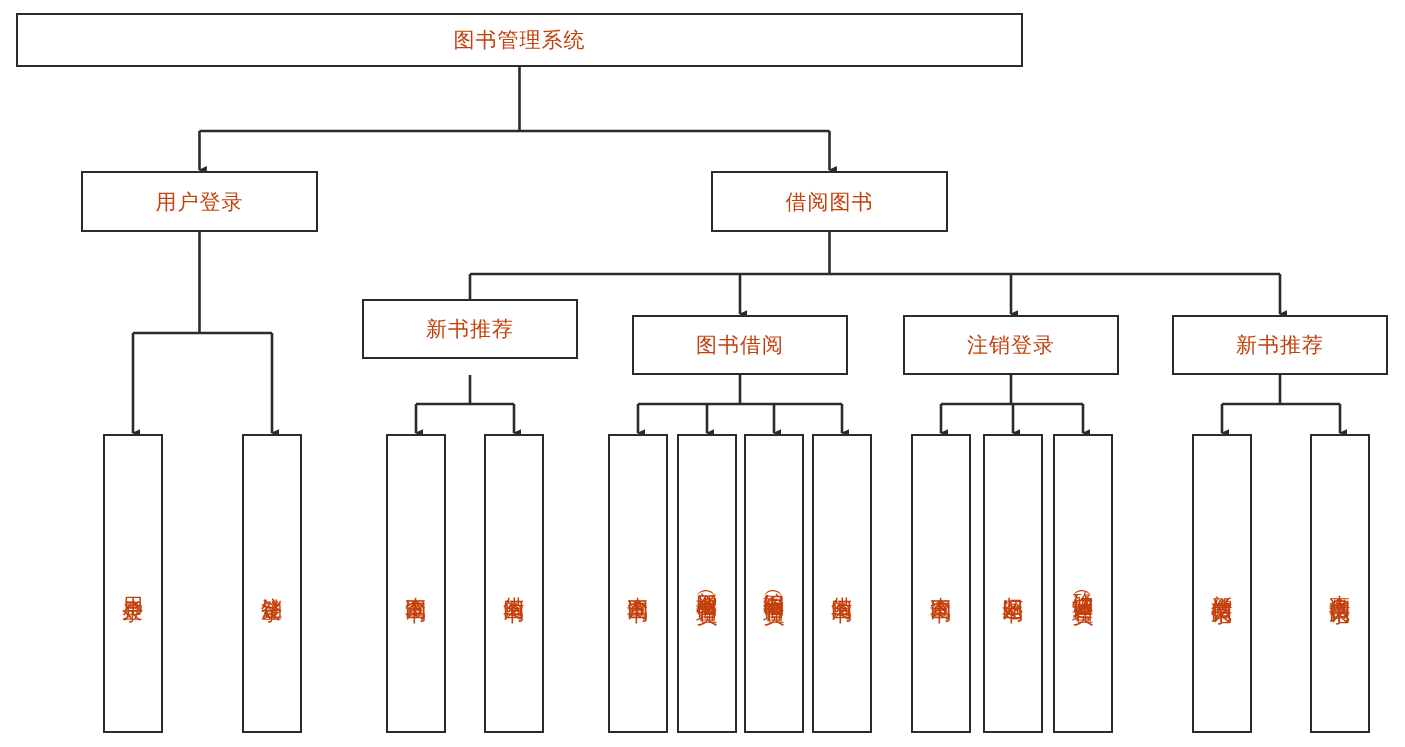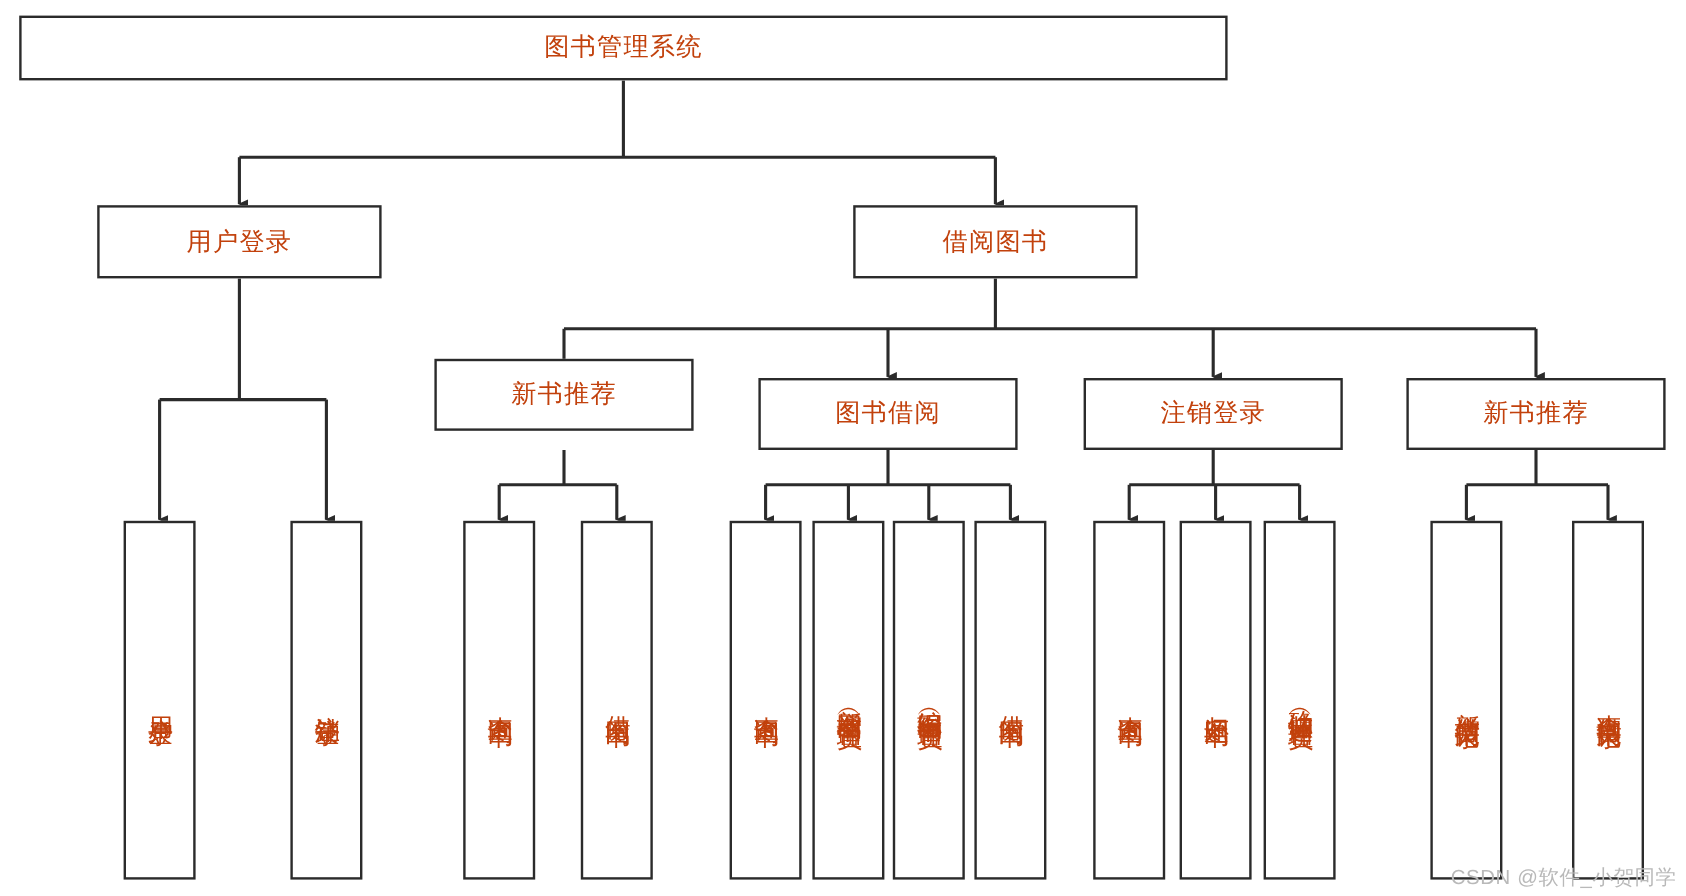--- a/index.html
+++ b/index.html
@@ -173,14 +173,13 @@
         <span class="vlabel">确认归还（管理员）</span>
       </div>
       <div class="node vert" style="left: 1192px; top: 434px; width: 60px; height: 299px;">
         <span class="vlabel">新增借阅记录</span>
       </div>
       <div class="node vert" style="left: 1310px; top: 434px; width: 60px; height: 299px;">
         <span class="vlabel">查询借阅记录</span>
       </div>
     </div>
 
-  <div id="watermark">CSDN @软件_小贺同学</div>
 </div>
 
 </body></html>

